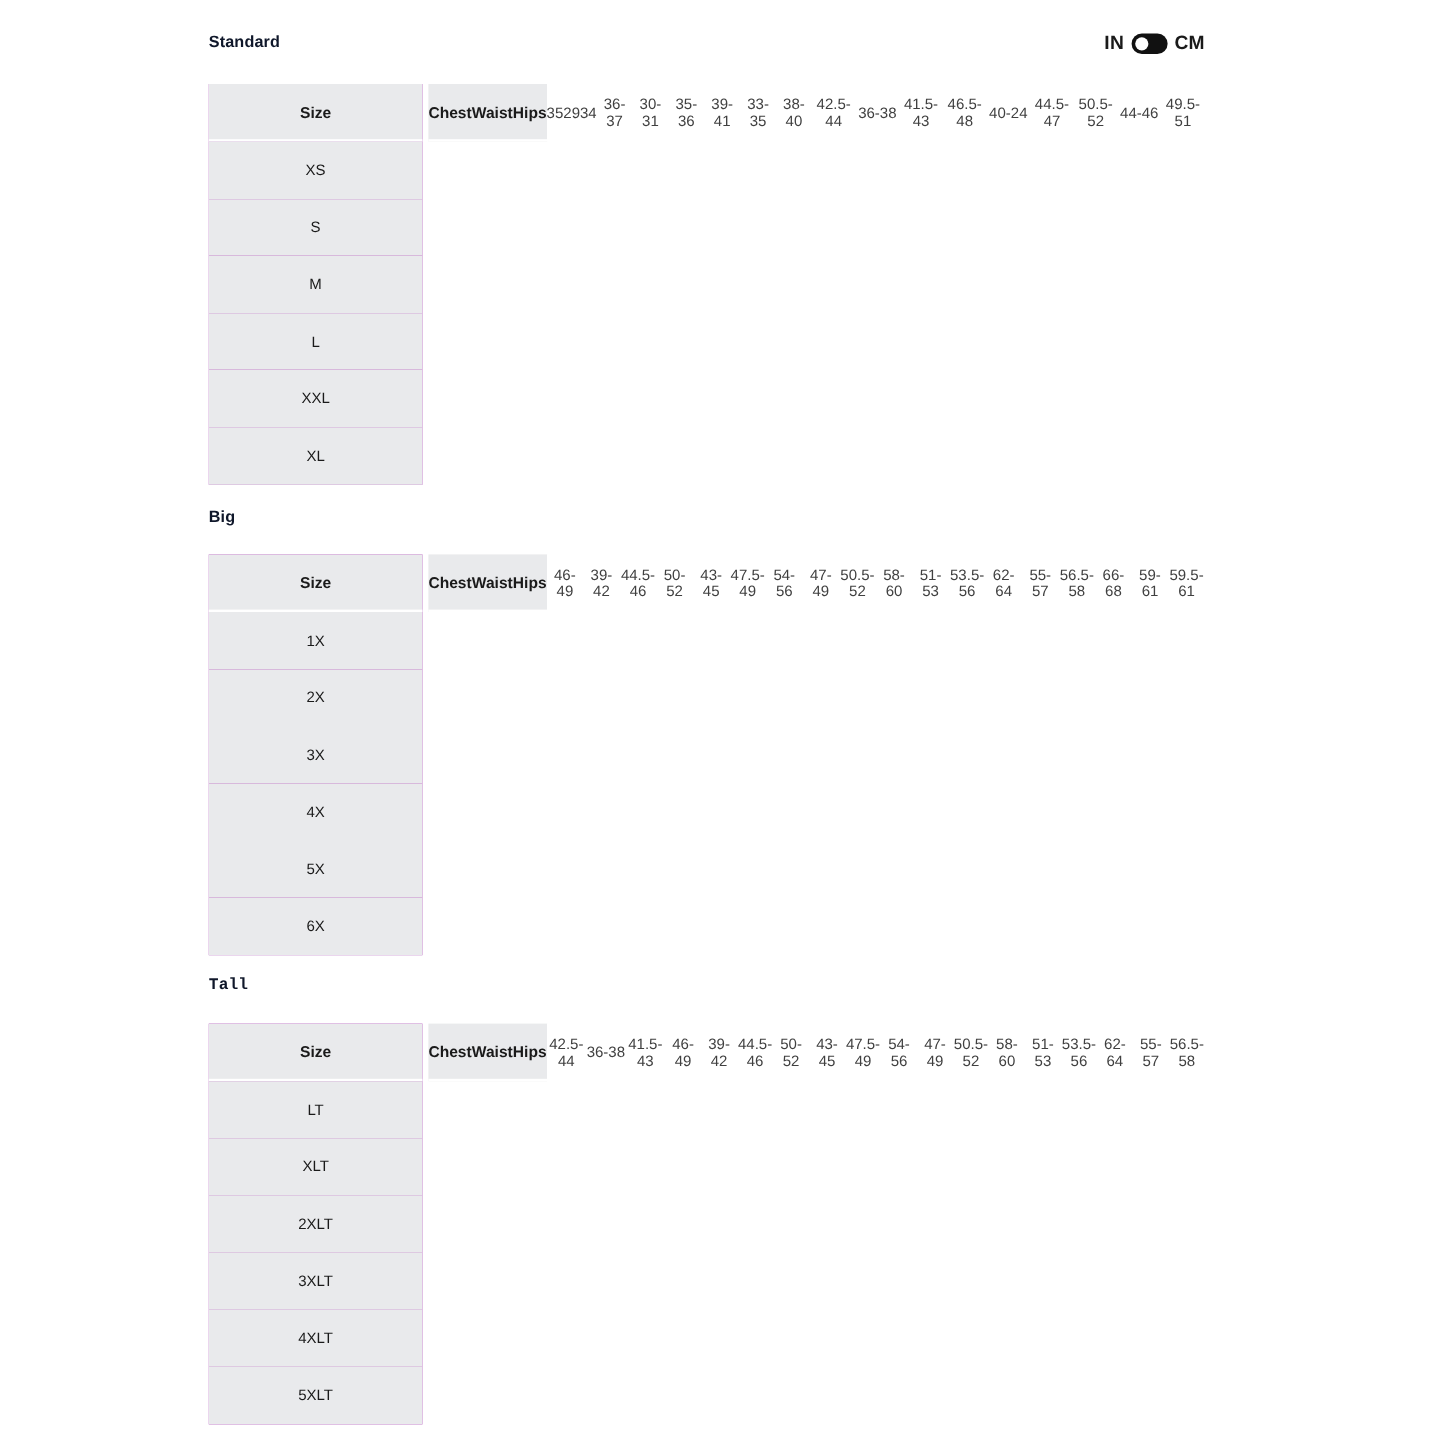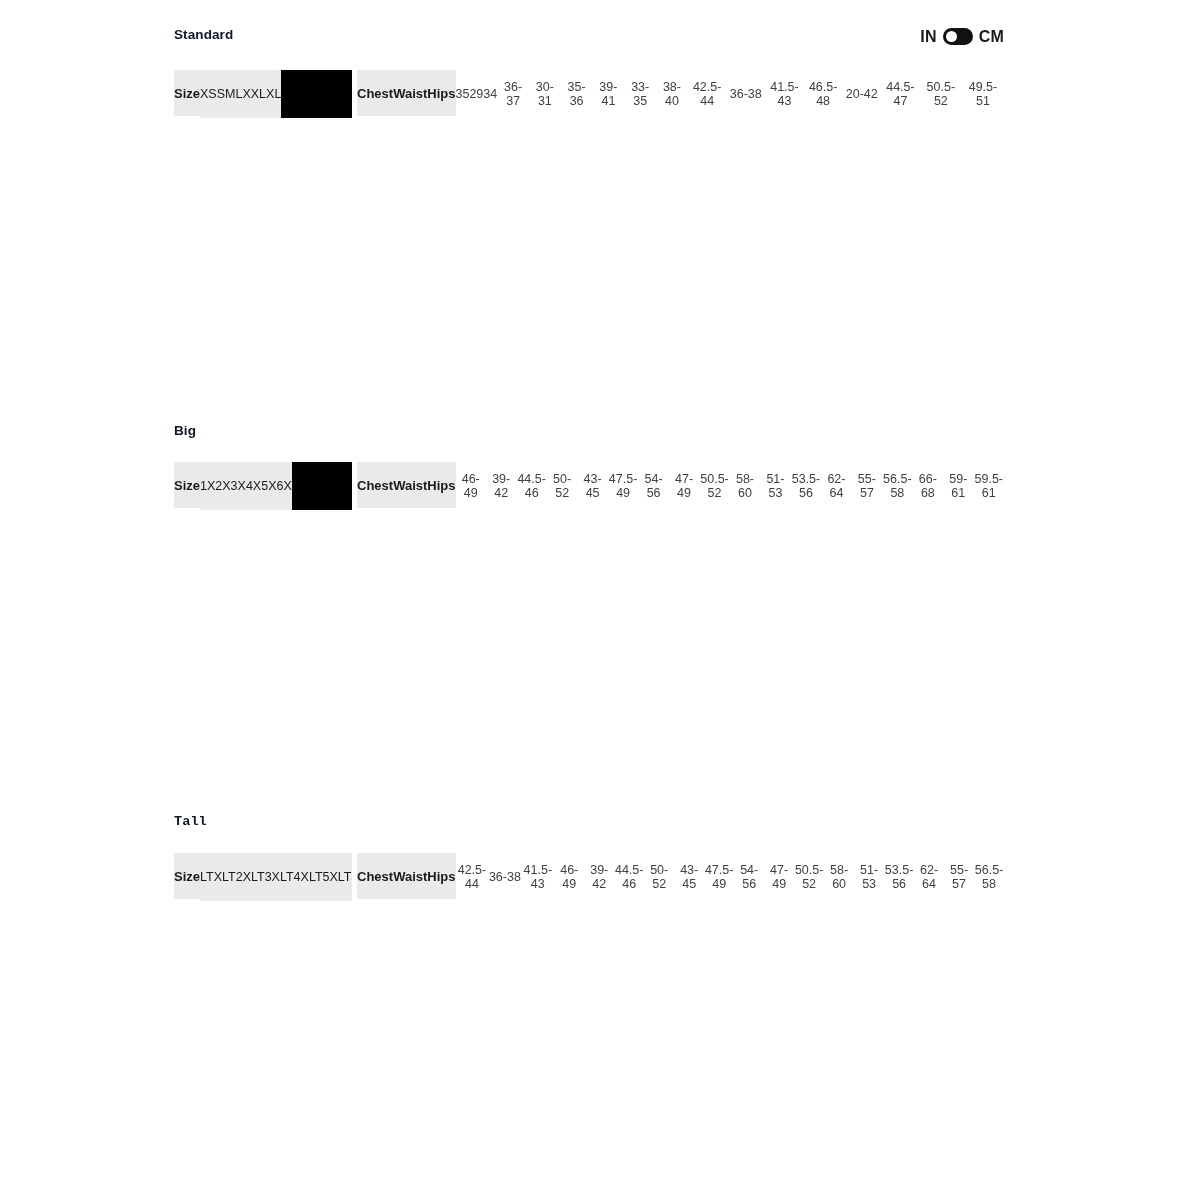--- a/index.html
+++ b/index.html
@@ -72,22 +72,23 @@
     left: 174px;
     width: 830px;
     display: flex;
     align-items: stretch;
   }
 
   
   .col-size {
     width: 178px;
     flex: none;
-    background: #000000;
-    display: flex;
+    background: #a21caf;
+    display: flex;
+    flex-direction: column;
   }
   
   .col-measures {
     flex: 1 1 auto;
     margin-left: 5px;
     display: flex;
     flex-direction: row;
   }
 
   .head-cell,
@@ -185,25 +186,26 @@
             <div class="body-cell">33-35</div>
             <div class="body-cell">38-40</div>
           </div>
           <div class="measures-row">
             <div class="body-cell">42.5-44</div>
             <div class="body-cell">36-38</div>
             <div class="body-cell">41.5-43</div>
           </div>
           <div class="measures-row">
             <div class="body-cell">46.5-48</div>
-            <div class="body-cell">20-42</div>
+            <div class="body-cell">40-24</div>
             <div class="body-cell">44.5-47</div>
           </div>
           <div class="measures-row">
             <div class="body-cell">50.5-52</div>
+            <div class="body-cell">44-46</div>
             <div class="body-cell">49.5-51</div>
           </div>
         </div>
       </div>
       <div class="section-title" style="top: 424px;">Big</div>
       <div class="size-table" style="top: 462px;">
         <div class="col-size">
           <div class="head-cell">Size</div>
           <div class="body-cell">1X</div>
           <div class="body-cell">2X</div>

